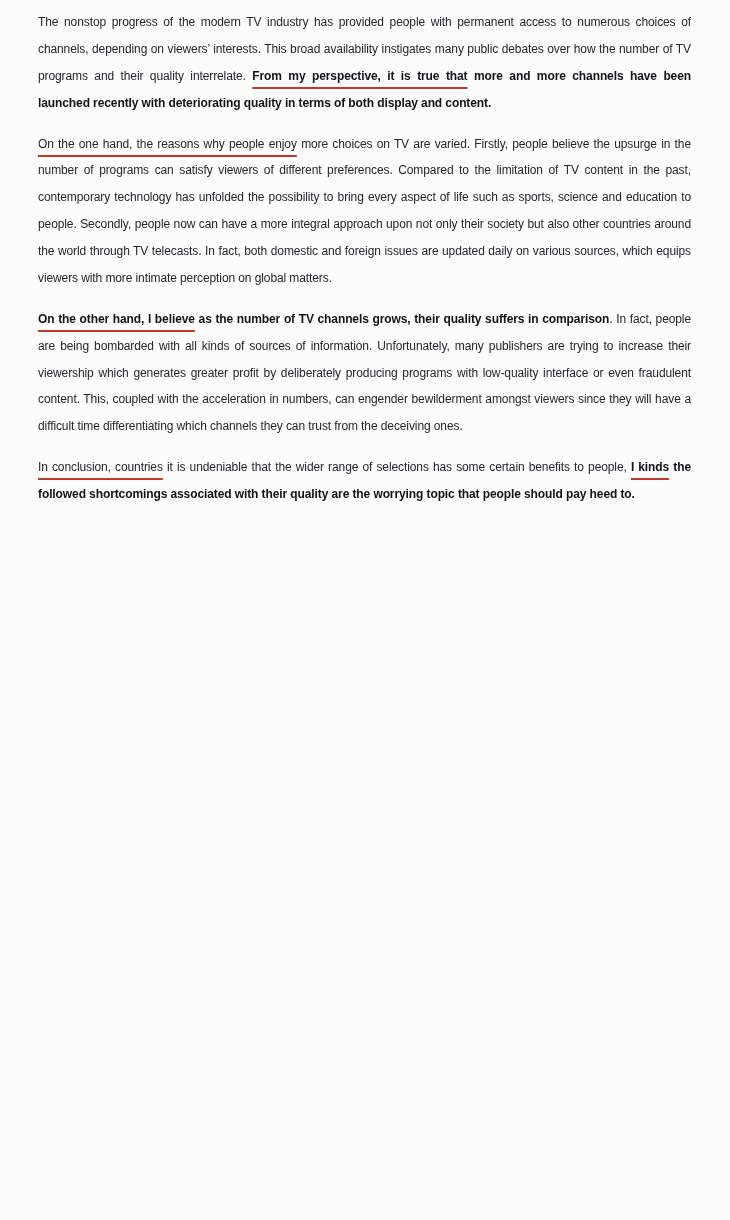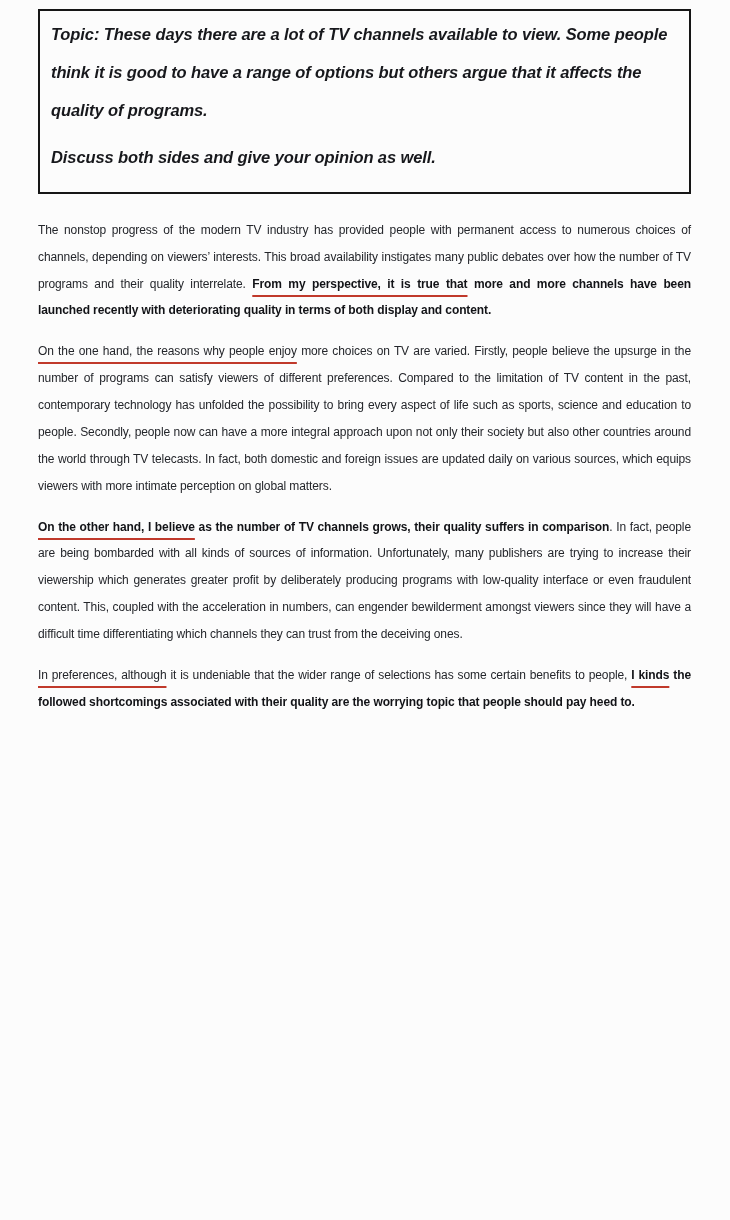--- a/index.html
+++ b/index.html
@@ -55,23 +55,19 @@
     text-decoration-line:underline;
     text-decoration-color:var(--red);
     text-decoration-thickness:2px;
     text-underline-offset:7px;
   }
 </style>
 </head>
 <body>
 
 <div class="page">
-  <div class="topic-box">
-    <p class="topic-text">Topic: These days there are a lot of TV channels available to view. Some people think it is good to have a range of options but others argue that it affects the quality of programs.</p>
-    <p class="topic-text">Discuss both sides and give your opinion as well.</p>
-  </div>
   <div class="essay">
       <p class="para"><span class="seg normal">The nonstop progress of the modern TV industry has provided people with permanent access to numerous choices of channels, depending on viewers’ interests. This broad availability instigates many public debates over how the number of TV programs and their quality interrelate. </span><span class="seg bold-underline">From my perspective, it is true that</span><span class="seg bold"> more and more channels have been launched recently with deteriorating quality in terms of both display and content.</span></p>
       <p class="para"><span class="seg underline">On the one hand, the reasons why people enjoy</span><span class="seg normal"> more choices on TV are varied. Firstly, people believe the upsurge in the number of programs can satisfy viewers of different preferences. Compared to the limitation of TV content in the past, contemporary technology has unfolded the possibility to bring every aspect of life such as sports, science and education to people. Secondly, people now can have a more integral approach upon not only their society but also other countries around the world through TV telecasts. In fact, both domestic and foreign issues are updated daily on various sources, which equips viewers with more intimate perception on global matters.</span></p>
       <p class="para"><span class="seg bold-underline">On the other hand, I believe</span><span class="seg bold"> as the number of TV channels grows, their quality suffers in comparison</span><span class="seg normal">. In fact, people are being bombarded with all kinds of sources of information. Unfortunately, many publishers are trying to increase their viewership which generates greater profit by deliberately producing programs with low-quality interface or even fraudulent content. This, coupled with the acceleration in numbers, can engender bewilderment amongst viewers since they will have a difficult time differentiating which channels they can trust from the deceiving ones.</span></p>
-      <p class="para"><span class="seg underline">In preferences, although</span><span class="seg normal"> it is undeniable that the wider range of selections has some certain benefits to people, </span><span class="seg bold-underline">I kinds</span><span class="seg bold"> the followed shortcomings associated with their quality are the worrying topic that people should pay heed to.</span></p>
+      <p class="para"><span class="seg underline">In conclusion, countries</span><span class="seg normal"> it is undeniable that the wider range of selections has some certain benefits to people, </span><span class="seg bold-underline">I kinds</span><span class="seg bold"> the followed shortcomings associated with their quality are the worrying topic that people should pay heed to.</span></p>
     </div>
 </div>
 
 </body></html>

